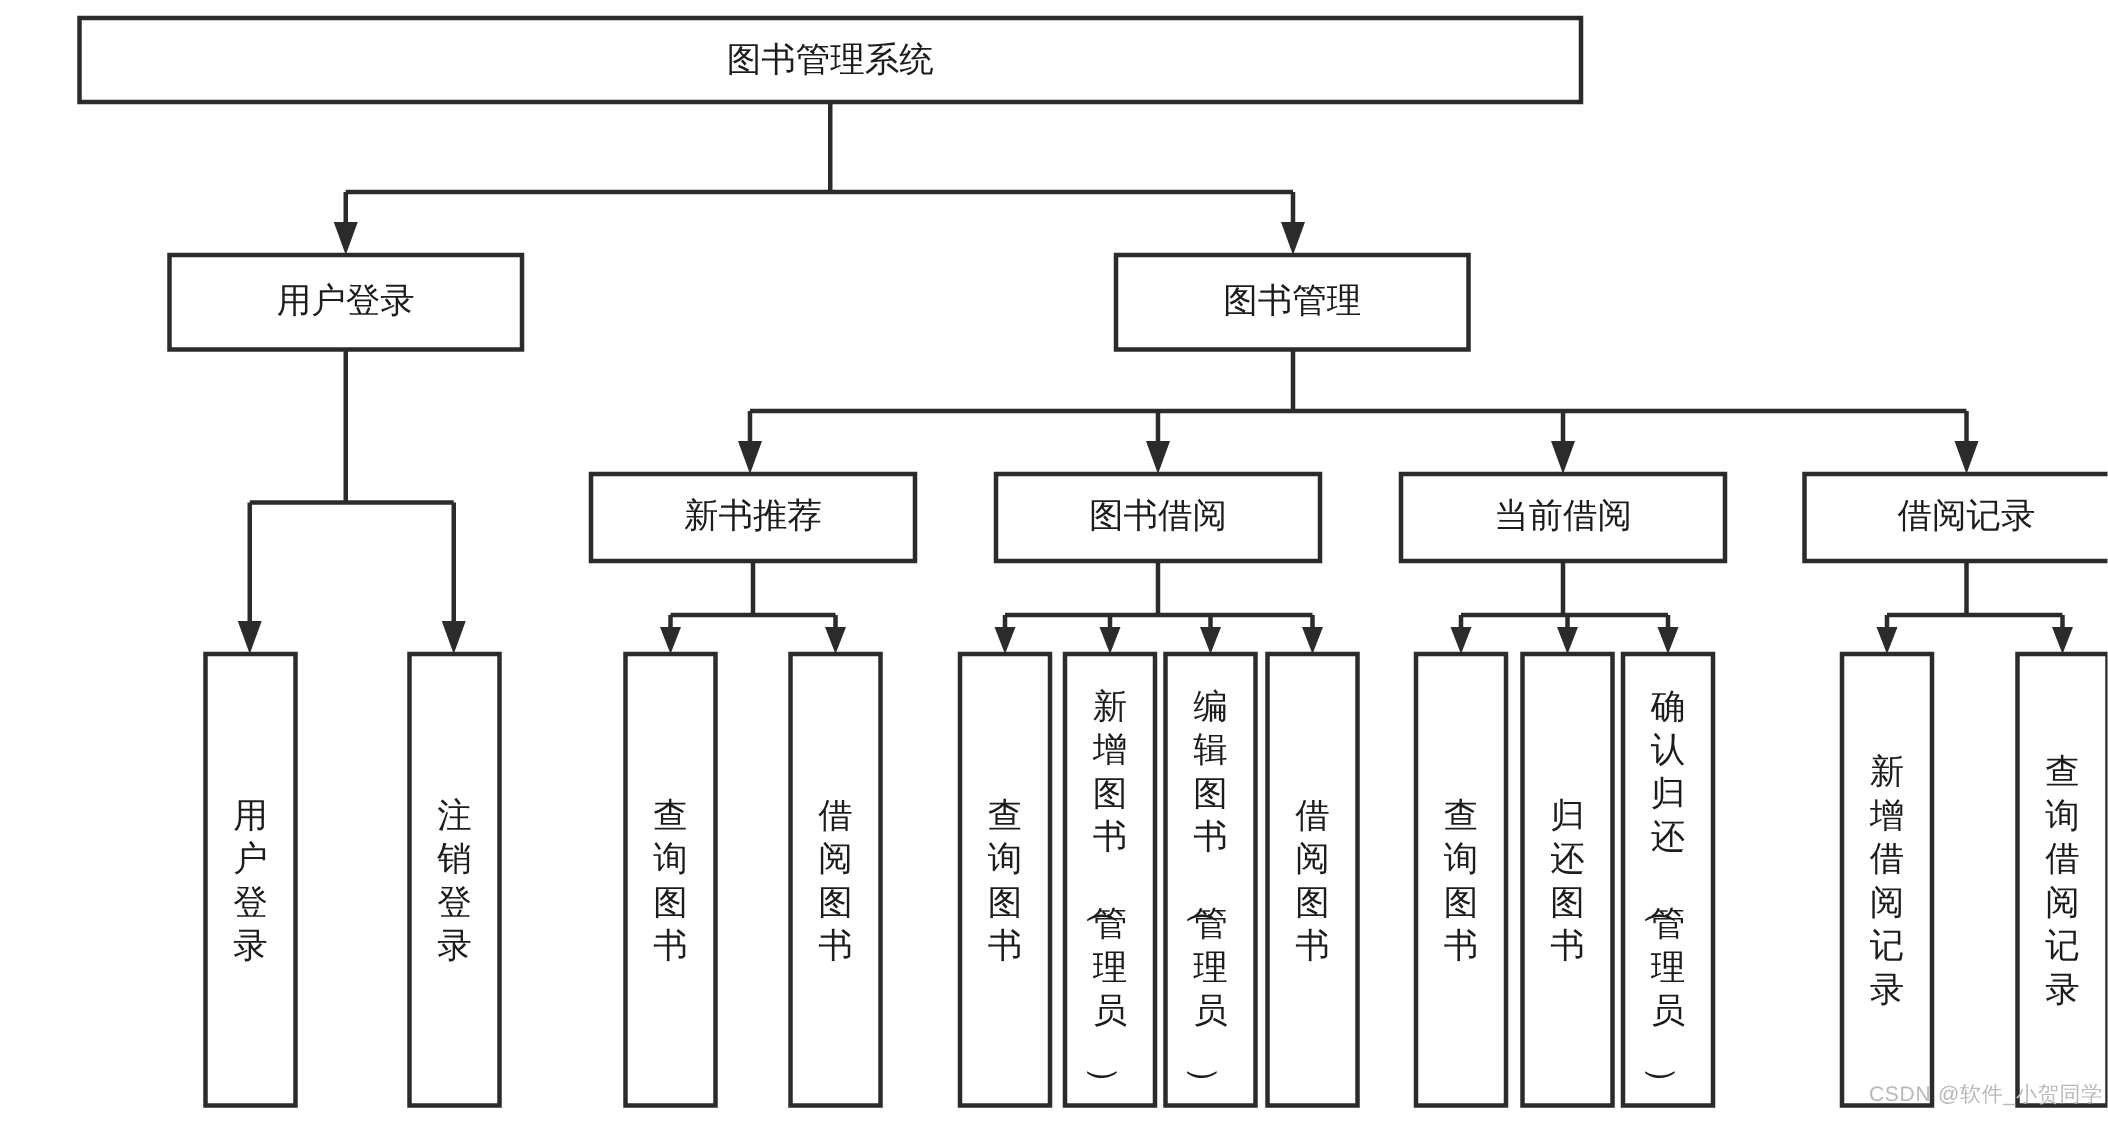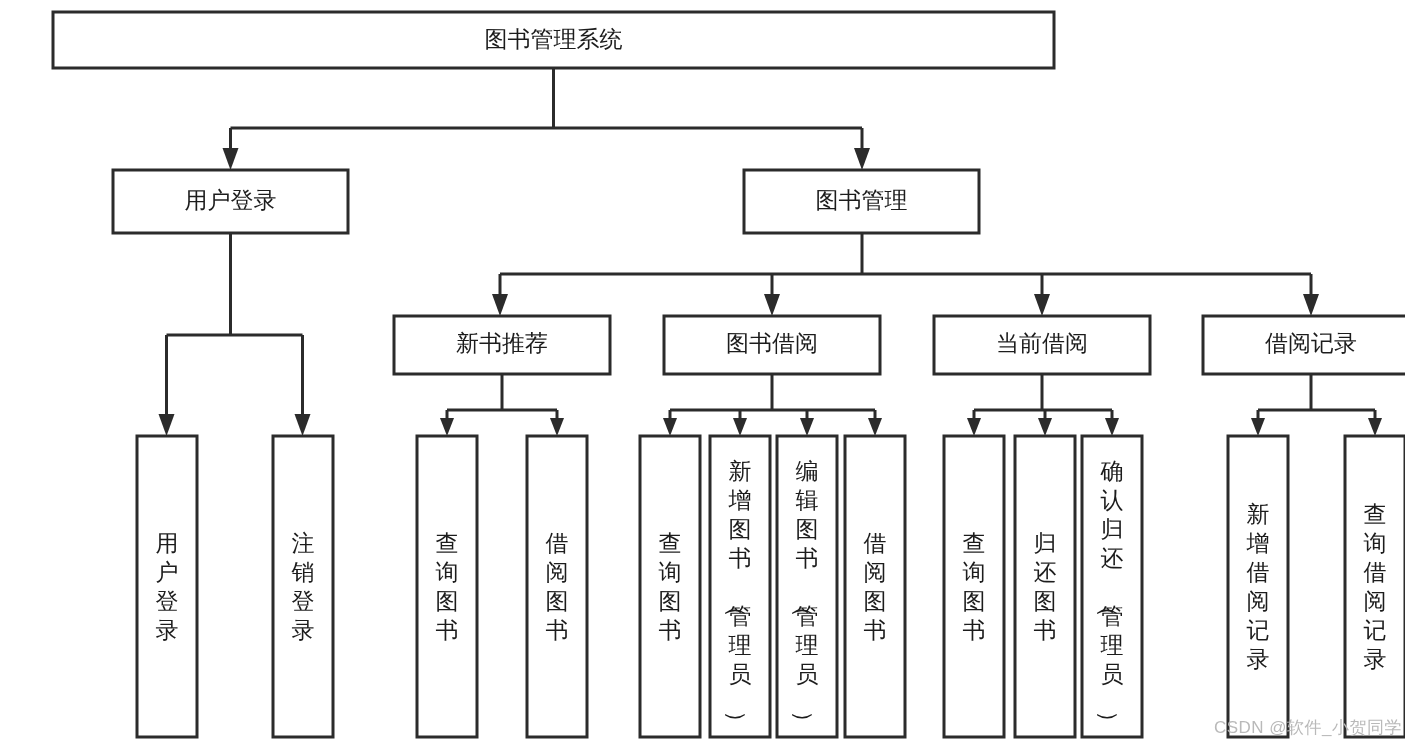--- a/index.html
+++ b/index.html
@@ -53,21 +53,21 @@
     font-family: "Liberation Sans", "DejaVu Sans", sans-serif;
     font-size: 23px;
     fill: #1c1c1c;
     text-anchor: middle;
   }
   .watermark {
     position: absolute;
     right: 10px;
     bottom: 8px;
     font-family: "Liberation Sans", "DejaVu Sans", sans-serif;
-    font-size: 17px;
+    font-size: 14px;
     color: #b9b9b9;
     letter-spacing: 0.5px;
     white-space: nowrap;
     user-select: none;
   }
 </style>
 </head>
 <body>
 
 <div id="diagram-root">

